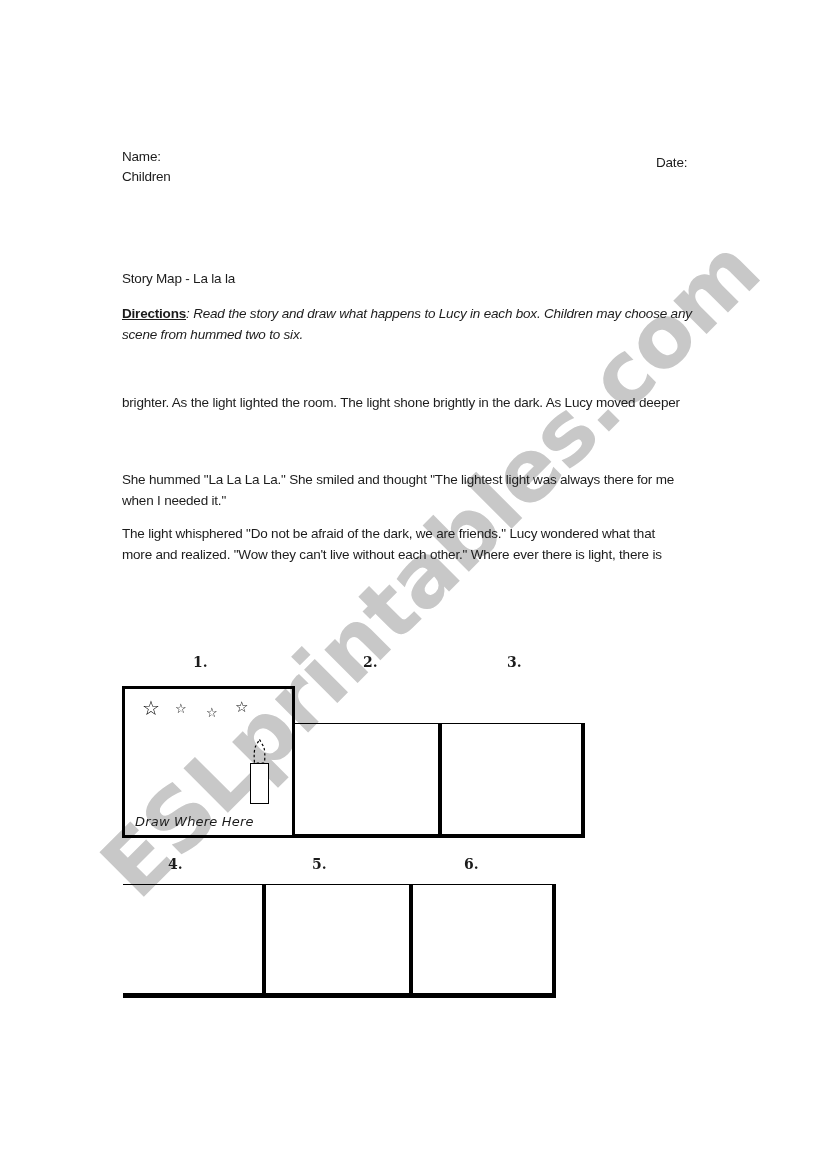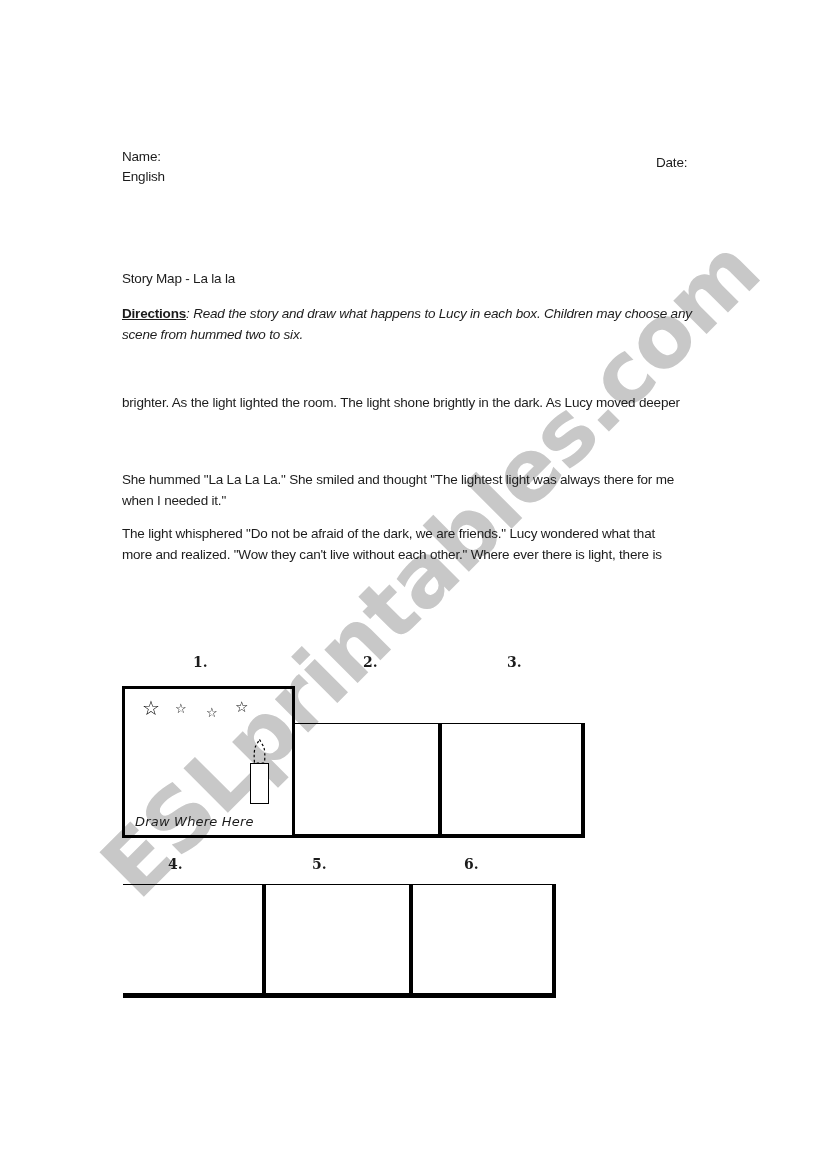--- a/index.html
+++ b/index.html
@@ -61,21 +61,21 @@
 <body>
 
 <div class="page">
 
   <div class="watermark" style="color: rgb(200, 200, 200);">ESLprintables.com</div>
 
   <div class="content">
 
     <div class="abs txt" style="left:114px; top:146px;">Name:</div>
     <div class="abs txt" style="left:648px; top:146px;margin-top:6px;">Date:</div>
-    <div class="abs txt" style="left:114px; top:166px;">English</div>
+    <div class="abs txt" style="left:114px; top:166px;">Children</div>
 
     <div class="abs txt" style="left:114px; top:268px;">Story Map - La la la</div>
 
     <div class="abs txt" style="left:114px; top:303px;">
       <span class="dir-label">Directions</span><span class="italic">: Read the story and draw what happens to Lucy in each box. Children may choose any</span>
     </div>
     <div class="abs txt italic" style="left:114px; top:324px;">scene from hummed two to six.</div>
 
     <div class="abs txt" style="left:114px; top:392px;">
       <div class="tline">brighter. As the light lighted the room. The light shone brightly in the dark. As Lucy moved deeper</div>

